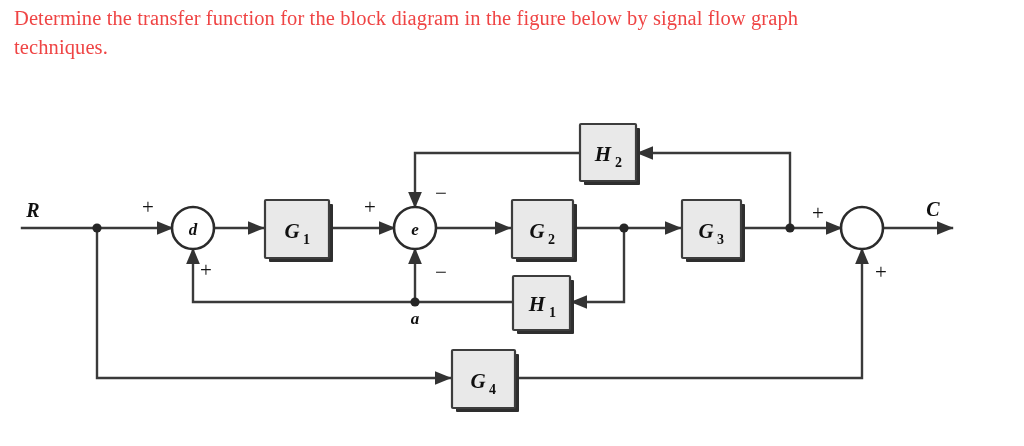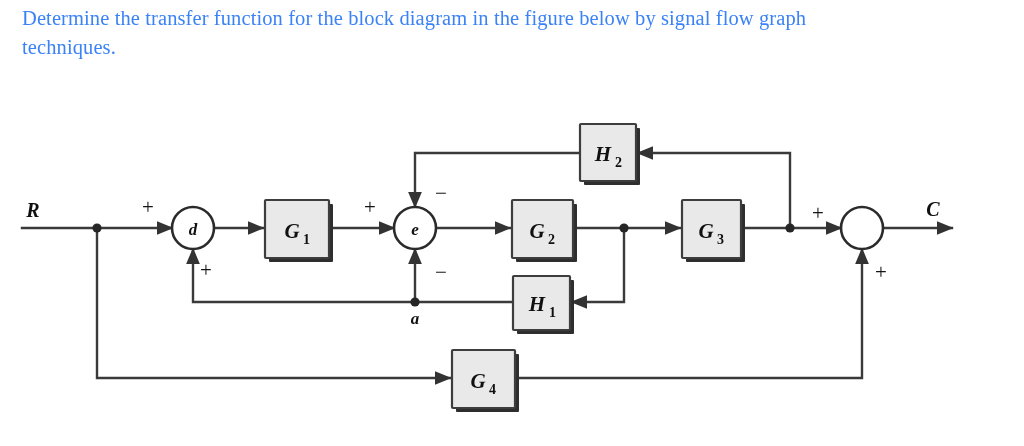--- a/index.html
+++ b/index.html
@@ -10,26 +10,26 @@
   body {
     width: 1024px;
     height: 446px;
     font-family: "Liberation Serif", "DejaVu Serif", serif;
     color: #1a1a1a;
     overflow: hidden;
     position: relative;
   }
   #question-text {
     position: absolute;
-    left: 22px;
+    left: 14px;
     top: 4px;
     width: 830px;
     font-size: 20.5px;
     line-height: 1.42;
-    color: #3b82f6;
+    color: #ef4444;
     letter-spacing: 0.1px;
   }
   #figure-wrap {
     position: absolute;
     left: 0;
     top: 96px;
     width: 1024px;
     height: 350px;
   }
   svg#block-diagram {

